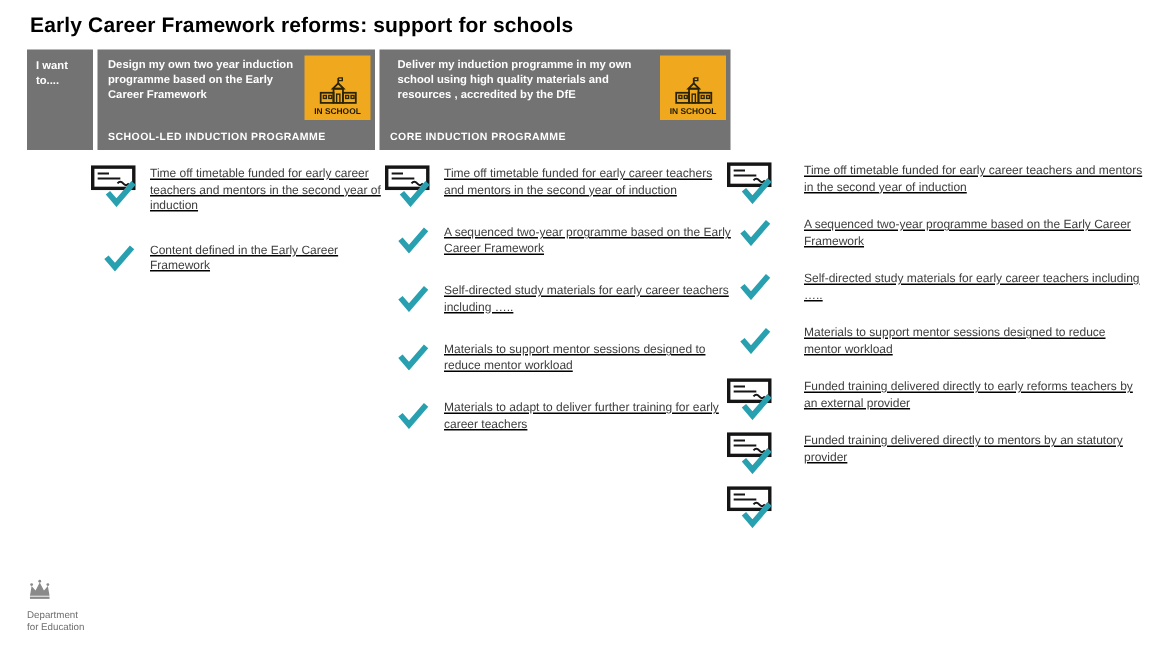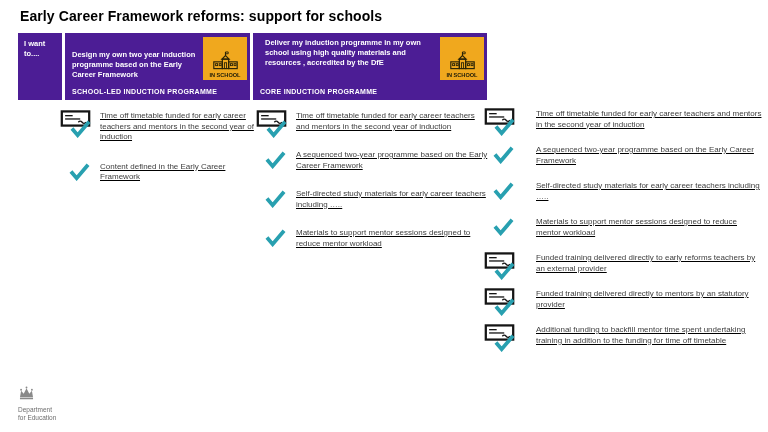--- a/index.html
+++ b/index.html
@@ -7,26 +7,26 @@
   .canvas {
     position:relative; width:768px; height:432px; background:#ffffff;
     font-family:"Liberation Sans", sans-serif; overflow:hidden;
   }
   .title {
     position:absolute; left:20px; top:8px; font-size:14px; font-weight:bold;
     color:#000000; letter-spacing:.1px;
   }
   
   .band { position:absolute; left:18px; top:33px; width:732px; height:67px; display:flex; gap:3px; }
-  .cell { background:#4c1d95; position:relative; color:#fff; }
+  .cell { background:#737373; position:relative; color:#fff; }
   .cell-lead { width:44px; padding:6px 6px; font-size:7.5px; font-weight:bold; line-height:1.35; }
   .cell-col { padding:5px 7px; }
   .cell-1 { width:185px; } .cell-2 { width:234px;padding-left:12px; } .cell-3 { flex:1; }
   .desc { font-size:7.5px; font-weight:bold; line-height:1.35; }
-  .cell-1 .desc { width:132px;margin-top:12px; } .cell-2 .desc { width:176px; } .cell-3 .desc { width:200px; }
+  .cell-1 .desc { width:132px; } .cell-2 .desc { width:176px; } .cell-3 .desc { width:200px; }
   .prog { position:absolute; left:7px; bottom:5px; font-size:7px; font-weight:bold; letter-spacing:.3px; }
   .badge-school {
     position:absolute; right:3px; top:4px; width:44px; height:43px; background:#F0A81E;
     display:flex; flex-direction:column; align-items:center; justify-content:flex-end; padding-bottom:2px;
   }
   .badge-school .blabel { color:#1c1a08; font-size:5.6px; font-weight:bold; margin-top:1px; }
   .badge-school svg { display:block; margin-bottom:1px; }
   .badge-provider {
     position:absolute; right:3px; top:3px; width:48px; height:53px; background:#D8E9EE;
     border:1px solid #4a4a4a; display:flex; flex-direction:column; align-items:center;
@@ -167,20 +167,28 @@
       <span class="itext">Self-directed study materials for early career teachers including …..</span>
     </div>
     <div class="item">
       <span class="iconcol">
         <svg class="check-solo" width="23" height="19" viewBox="0 0 24 20">
           <path d="M3 10 L9 17 L21 3" fill="none" stroke="#28A0B0" stroke-width="4"></path>
         </svg>
       </span>
       <span class="itext">Materials to support mentor sessions designed to reduce mentor workload</span>
     </div>
+    <div class="item">
+      <span class="iconcol">
+        <svg class="check-solo" width="23" height="19" viewBox="0 0 24 20">
+          <path d="M3 10 L9 17 L21 3" fill="none" stroke="#28A0B0" stroke-width="4"></path>
+        </svg>
+      </span>
+      <span class="itext">Materials to adapt to deliver further training for early career teachers</span>
+    </div>
   </div>
 
   <div class="list list3">
     <div class="item">
       <span class="iconcol">
         <svg class="cheque" width="31" height="17" viewBox="0 0 32 18">
           <rect x="1.5" y="1.5" width="29" height="15" fill="#fff" stroke="#151515" stroke-width="2.4"></rect>
           <line x1="5" y1="6" x2="13" y2="6" stroke="#151515" stroke-width="1.4"></line>
           <line x1="5" y1="9.5" x2="21" y2="9.5" stroke="#151515" stroke-width="1.4"></line>
           <path d="M19 13 q2 -2.5 4 0 t4 0" fill="none" stroke="#151515" stroke-width="1.4"></path>
@@ -248,21 +256,20 @@
         <svg class="cheque" width="31" height="17" viewBox="0 0 32 18">
           <rect x="1.5" y="1.5" width="29" height="15" fill="#fff" stroke="#151515" stroke-width="2.4"></rect>
           <line x1="5" y1="6" x2="13" y2="6" stroke="#151515" stroke-width="1.4"></line>
           <line x1="5" y1="9.5" x2="21" y2="9.5" stroke="#151515" stroke-width="1.4"></line>
           <path d="M19 13 q2 -2.5 4 0 t4 0" fill="none" stroke="#151515" stroke-width="1.4"></path>
         </svg>
         <svg class="check-under" width="23" height="19" viewBox="0 0 24 20">
           <path d="M3 10 L9 17 L21 3" fill="none" stroke="#28A0B0" stroke-width="4"></path>
         </svg>
       </span>
-      <span class="itext">Additional funding to backfill mentor time spent undertaking training in addition to the funding for time off timetable</span>
     </div>
   </div>
 
   <div class="dfe">
     <svg width="17" height="14" viewBox="0 0 18 15">
       <g fill="#8a8a8a">
         <path d="M2 12 L3.2 5 L6 8.2 L9 2.5 L12 8.2 L14.8 5 L16 12 Z"></path>
         <rect x="2" y="12.6" width="14" height="1.6"></rect>
         <circle cx="3.2" cy="4" r="1"></circle>
           <circle cx="9" cy="1.6" r="1"></circle>

